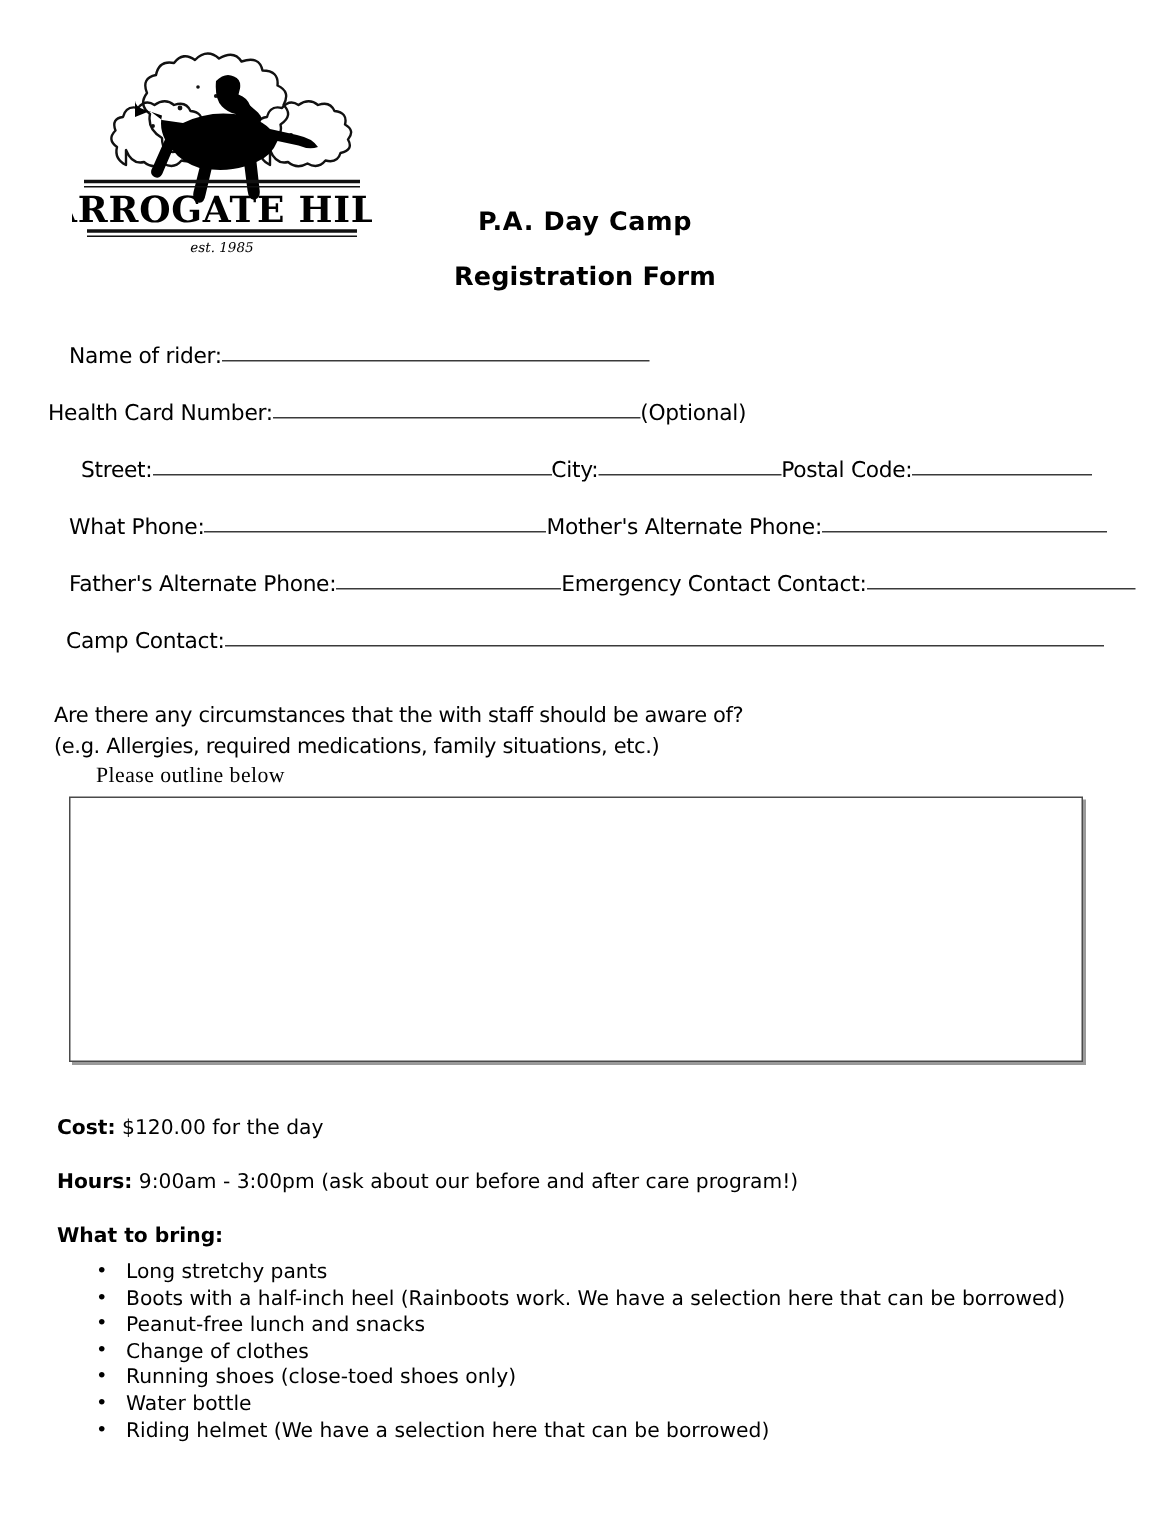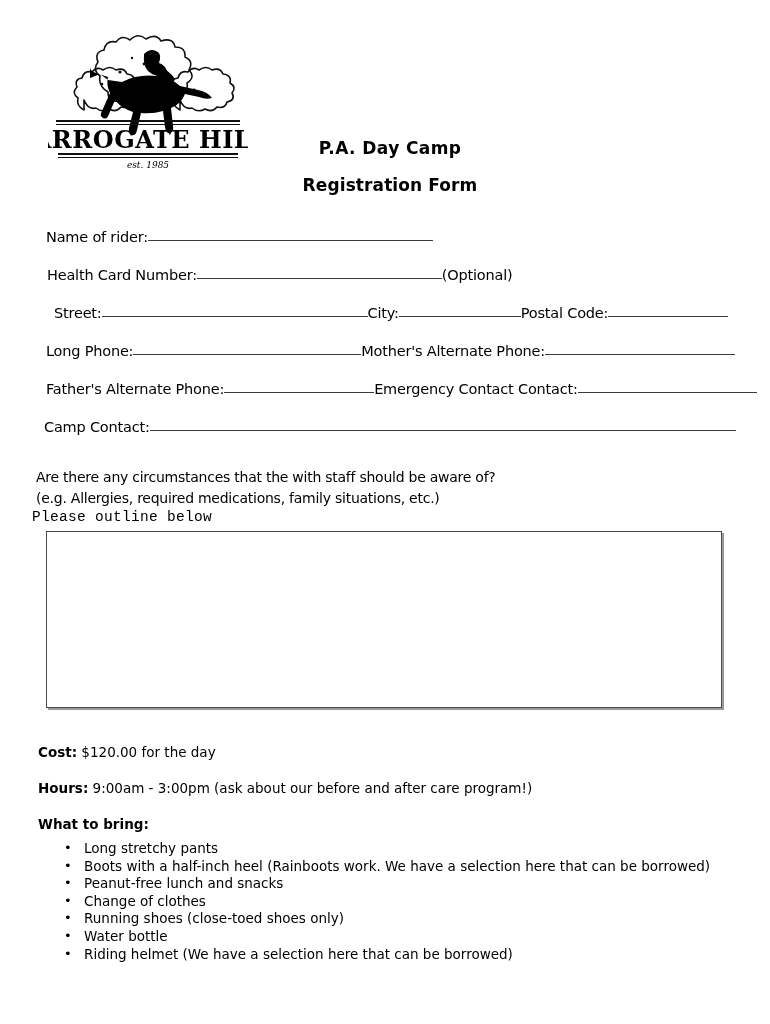--- a/index.html
+++ b/index.html
@@ -100,23 +100,23 @@
     position: absolute;
     left: 36px;
     top: 467px;
     width: 700px;
     font-size: 14px;
     line-height: 20.5px;
     letter-spacing: -0.25px;
   }
   .q-outline {
     position: absolute;
-    left: 32px;
+    left: 64px;
     top: 509px;
-    font-family: Liberation Mono, monospace;
+    font-family: Liberation Serif, serif;
     font-size: 14.5px;
     letter-spacing: 0.3px;
     text-align: right;
   }
 
   .textbox {
     position: absolute;
     left: 46px;
     top: 531px;
     width: 676px;
@@ -225,30 +225,30 @@
       <div class="title-line2">Registration Form</div>
     </div>
   </div>
 
   <div class="fields">
 
     <div class="field-row" style="padding-left:46px;">
       <span class="fl">Name of rider:</span><span class="rule" style="width:285px;"></span>
     </div>
 
-    <div class="field-row" style="padding-left:47px;text-decoration:underline;">
+    <div class="field-row" style="padding-left:32px;text-decoration:underline;">
       <span class="fl">Health Card Number:</span><span class="rule" style="width:245px;"></span><span class="tail">(Optional)</span>
     </div>
 
     <div class="field-row" style="padding-left:54px;">
       <span class="fl">Street:</span><span class="rule" style="width:266px;"></span><span class="fl">City:</span><span class="rule" style="width:122px;"></span><span class="fl">Postal Code: </span><span class="rule" style="width:120px;"></span>
     </div>
 
     <div class="field-row" style="padding-left:46px;">
-      <span class="fl">Long Phone:</span><span class="rule" style="width:228px;"></span><span class="fl">Mother's Alternate Phone: </span><span class="rule" style="width:190px;"></span>
+      <span class="fl">What Phone:</span><span class="rule" style="width:228px;"></span><span class="fl">Mother's Alternate Phone: </span><span class="rule" style="width:190px;"></span>
     </div>
 
     <div class="field-row" style="padding-left:46px;">
       <span class="fl">Father's Alternate Phone:</span><span class="rule" style="width:150px;"></span><span class="fl">Emergency Contact Contact: </span><span class="rule" style="width:179px;"></span>
     </div>
 
     <div class="field-row" style="padding-left:44px;">
       <span class="fl">Camp Contact: </span><span class="rule" style="width:586px;"></span>
     </div>
   </div>

